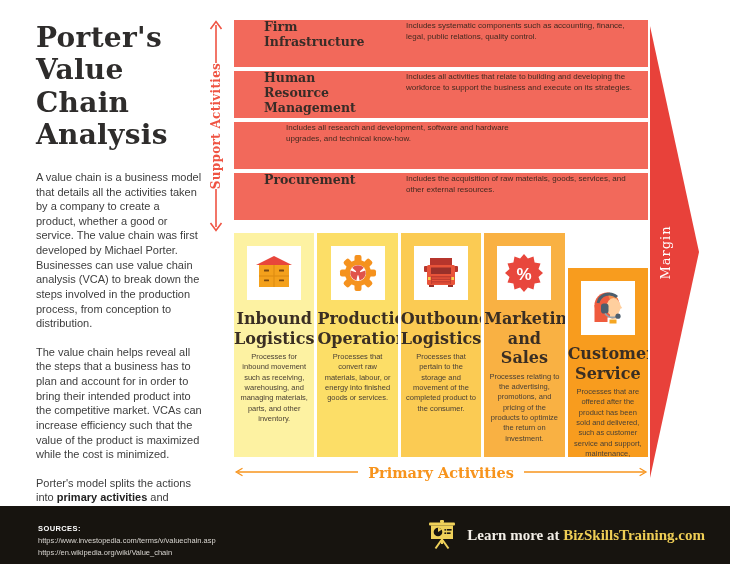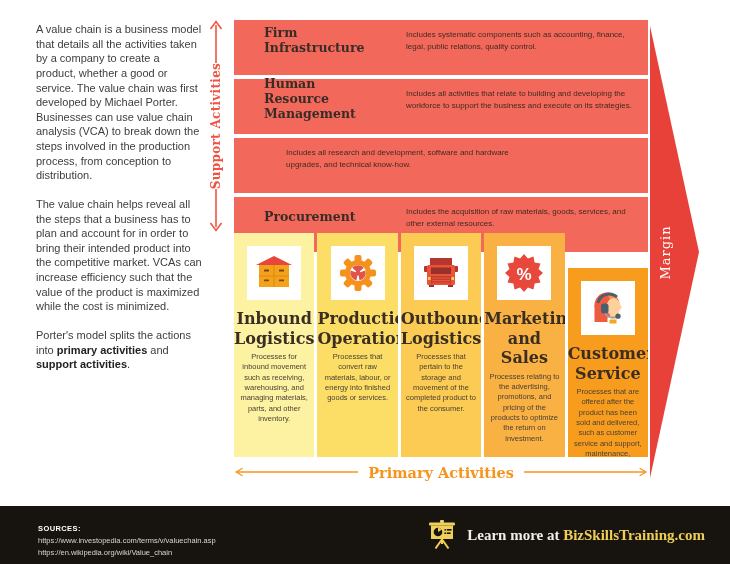--- a/index.html
+++ b/index.html
@@ -16,22 +16,22 @@
   
   .support-axis { position:absolute; left:201px; top:20px; width:30px; height:212px;
                   display:flex; flex-direction:column; align-items:center; justify-content:space-between; }
   .support-axis .axis-label-wrap { height:116px; width:30px; display:flex; align-items:center; justify-content:center; }
   .support-axis .axis-label { white-space:nowrap; transform:rotate(-90deg);
                   font-family:"DejaVu Serif", serif; font-weight:700; font-size:12px;
                   color:#EF5443; letter-spacing:.3px; }
 
   
   .rows { position:absolute; left:234px; top:20px; width:414px; }
-  .support-row { height:55px; margin-bottom:4px; background:#F2695B; display:flex;
-                 align-items:center; padding:0 16px 14px 30px; }
+  .support-row { height:47px; margin-bottom:4px; background:#F2695B; display:flex;
+                 align-items:flex-start; padding:0 16px 14px 30px; }
   .row-title { width:120px; font-family:"DejaVu Serif", serif; font-weight:700;
                font-size:12.5px; line-height:1.18; color:#382c27; }
   .row-desc { flex:1; margin-left:22px; max-width:252px; font-size:8px;
               line-height:1.4; color:#42291f; }
 
   
   .columns { position:absolute; left:234px; top:233px; width:414px; height:224px;
              display:flex; gap:3px; }
   .pcol { flex:1; text-align:center; overflow:hidden; }
   .pcol-1 { background:#FDF2A2; } .pcol-2 { background:#FCDE67; } .pcol-3 { background:#FBCB53; }
@@ -63,20 +63,21 @@
   .cta { position:absolute; right:25px; top:0; height:58px; display:flex; align-items:center; gap:9px; }
   .cta-text { font-family:Liberation Serif, serif; font-weight:700; font-size:15px; color:#F3EFE8; white-space:nowrap; }
   .cta-brand { color:#EFCE55; }
 </style>
 </head>
 <body>
 
 <div class="poster">
 
   <div class="sidebar">
+    <h1>Porter's Value Chain Analysis</h1>
     <p>A value chain is a business model that details all the activities taken by a company to create a product, whether a good or service. The value chain was first developed by Michael Porter. Businesses can use value chain analysis (VCA) to break down the steps involved in the production process, from conception to distribution.</p>
     <p>The value chain helps reveal all the steps that a business has to plan and account for in order to bring their intended product into the competitive market. VCAs can increase efficiency such that the value of the product is maximized while the cost is minimized.</p>
     <p><span>Porter's model splits the actions into </span><b>primary activities</b><span> and </span><b>support activities</b><span>.</span></p>
   </div>
 
   <div class="support-axis">
     <svg width="14" height="44" viewBox="0 0 14 44">
       <path d="M7 43 V5" stroke="#EF5443" stroke-width="1.6" fill="none"></path>
       <path d="M1.5 9 L7 1.5 L12.5 9" stroke="#EF5443" stroke-width="1.6" fill="none"></path>
     </svg>

